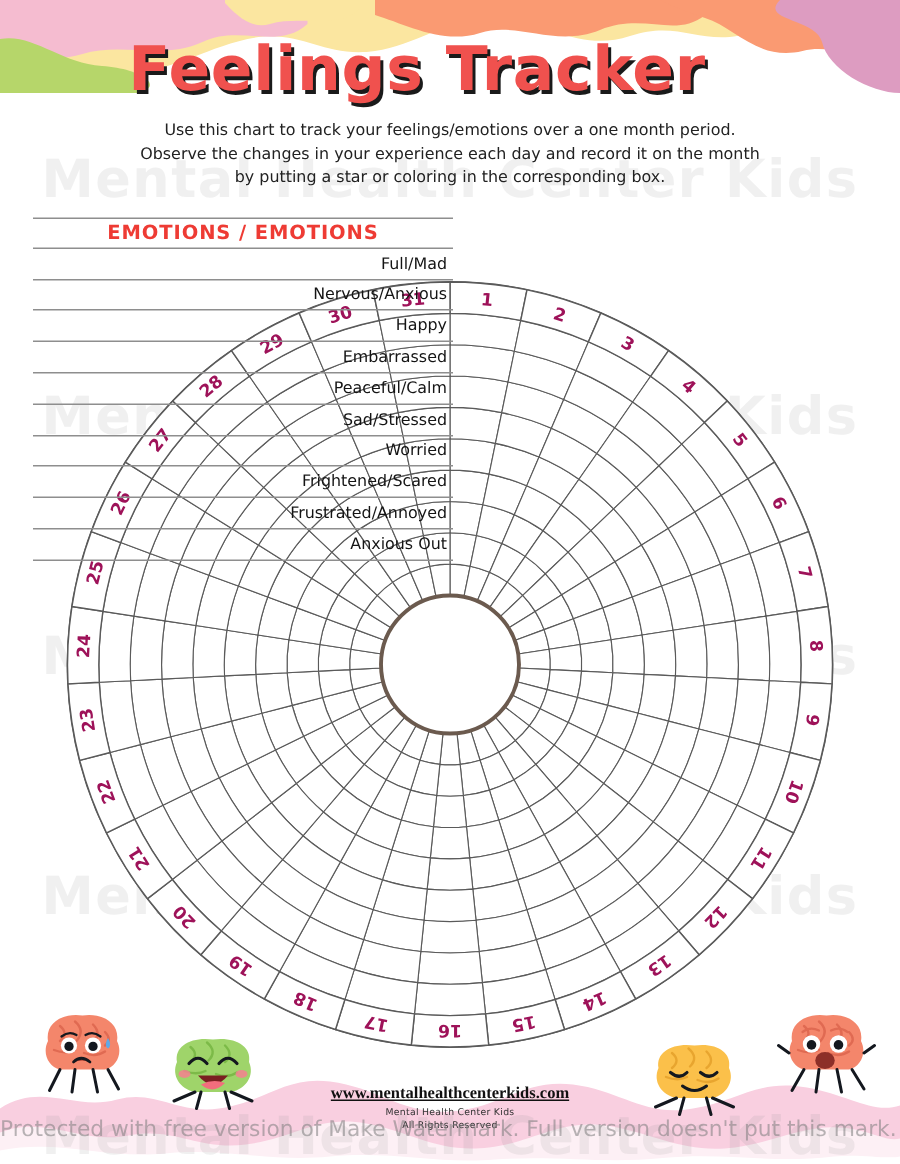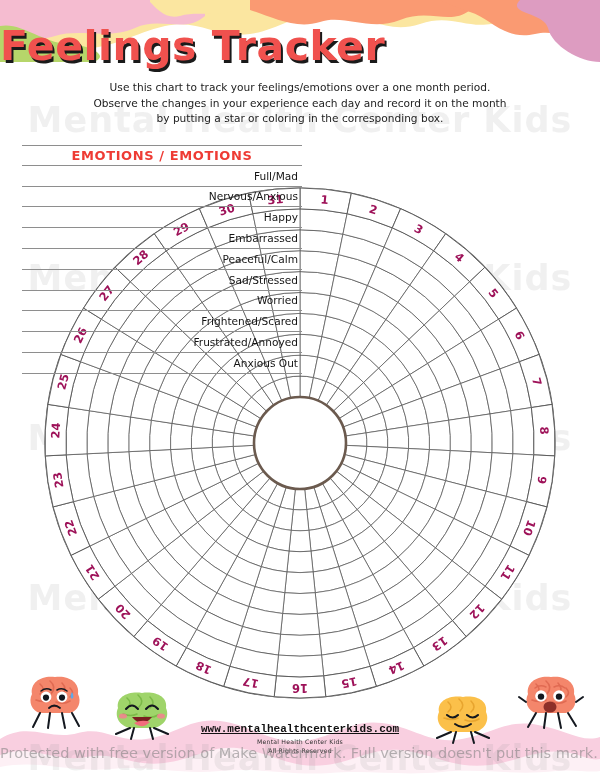--- a/index.html
+++ b/index.html
@@ -10,21 +10,21 @@
   }
   #page{position:absolute;inset:0;width:600px;height:776px;overflow:hidden;}
 
   
   .blob{position:absolute;pointer-events:none;}
   .blob-top{top:0;left:0;width:600px;height:62px;}
   .blob-bottom{bottom:0;left:0;width:600px;height:95px;}
 
   
   #title{
-    position:absolute;top:22px;left:0;width:556px;text-align:left;
+    position:absolute;top:22px;left:0;width:556px;text-align:center;
     font-family:"DejaVu Sans", sans-serif;
     font-size:41px;font-weight:bold;letter-spacing:.5px;
     color:#f0514e;
     text-shadow:2px 2.5px 0 #1a1a1a;
     z-index:6;
   }
   #subtitle{
     position:absolute;top:80px;left:0;width:600px;text-align:center;
     font-family:"DejaVu Sans", sans-serif;
     font-size:10.6px;line-height:15.5px;color:#222;
@@ -62,21 +62,21 @@
   }
 
   
   #wheel{position:absolute;left:0;top:0;width:600px;height:776px;z-index:3;}
 
   
   #footer{
     position:absolute;left:0;bottom:22px;width:600px;text-align:center;z-index:7;
   }
   #site{
-    font-family:Liberation Mono, monospace;font-size:11px;font-weight:bold;
+    font-family:Liberation Serif, serif;font-size:11px;font-weight:bold;
     color:#111;text-decoration:underline;display:block;
   }
   .fline{
     font-family:"DejaVu Sans", sans-serif;font-size:6.2px;color:#333;
     display:block;margin-top:2.5px;letter-spacing:.2px;
   }
   #mark{
     position:absolute;left:0;top:745px;width:596px;text-align:center;
     font-family:"DejaVu Sans", sans-serif;font-size:14.5px;
     color:rgba(125,125,125,0.55);white-space:nowrap;z-index:9;

